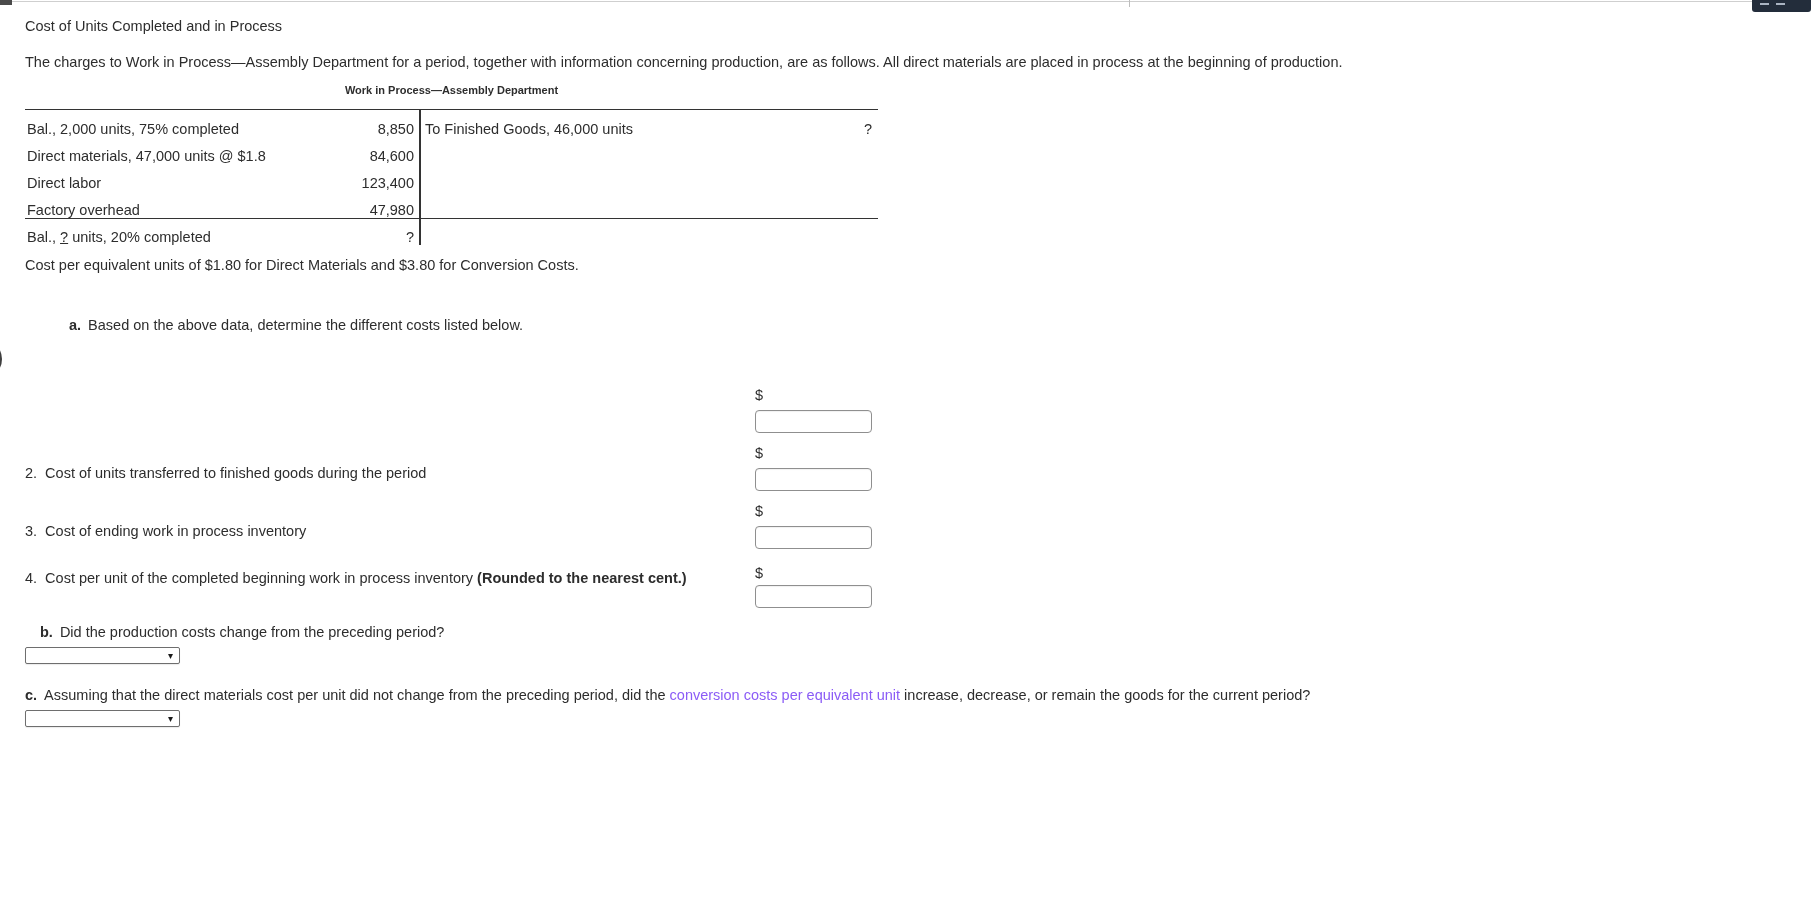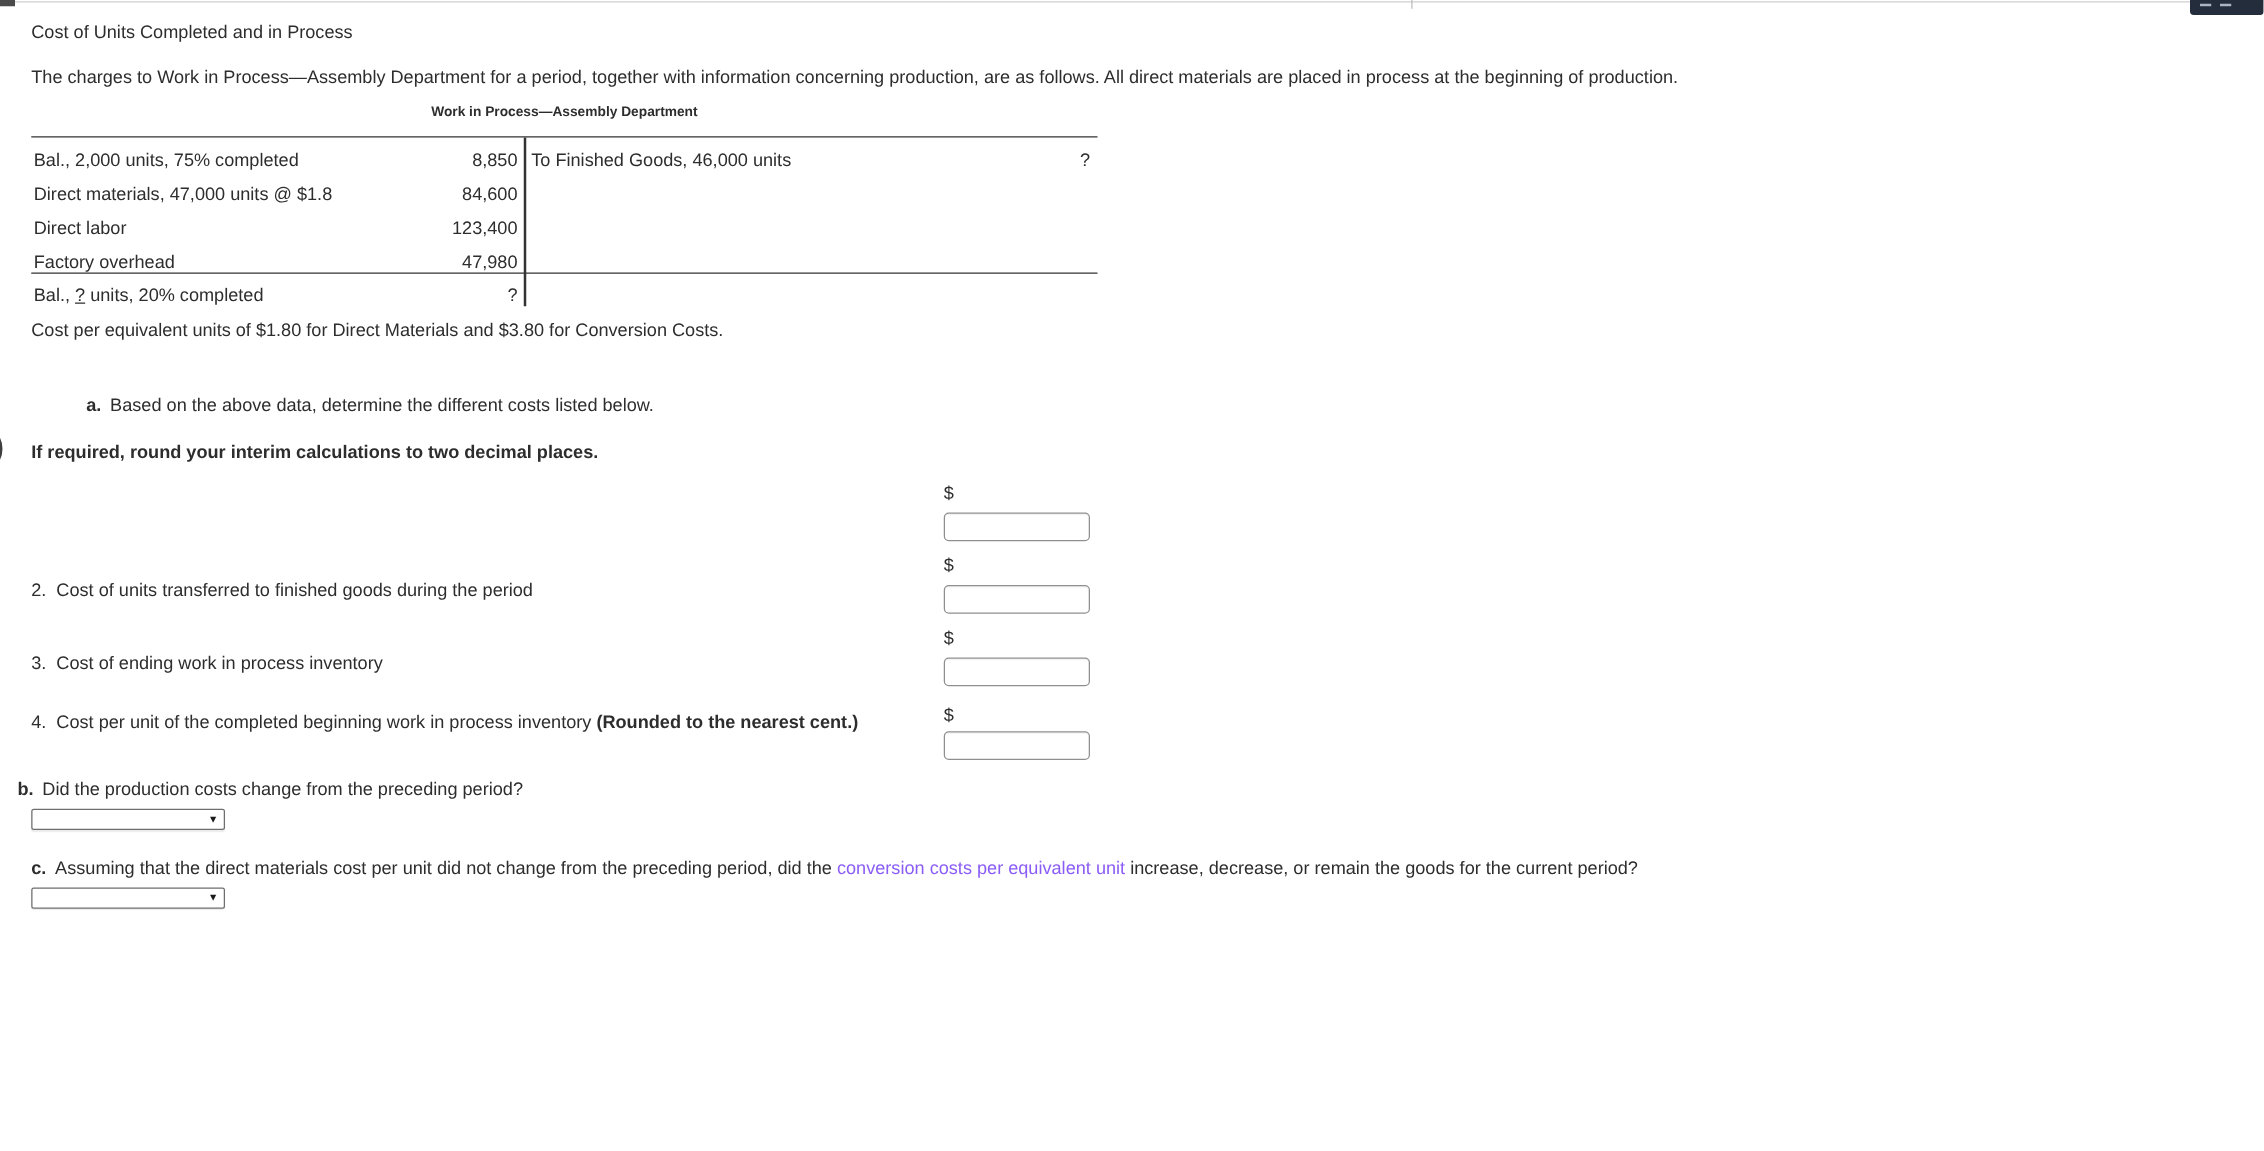--- a/index.html
+++ b/index.html
@@ -64,21 +64,21 @@
     border:1px solid #8f8f8f; border-radius:4px;
     background:#ffffff;
     font-family:"Liberation Sans", sans-serif; font-size:14px; color:#2d2d2d;
     padding:0 6px; outline:none;
     box-shadow: inset 0 1px 1px rgba(0,0,0,0.06);
   }
   .qitem.q4 .qtext { top:3px; }
   .qitem.q4 .qans  { top:3px; }
   .qitem.q4 .ansbox { margin-top:4px; }
 
-  .sec-b { position:absolute; top:624px; left:14px; width:1500px; }
+  .sec-b { position:absolute; top:624px; left:40px; width:1500px; }
   .sec-c { position:absolute; top:687px; left:25px; width:1550px; }
   .green-link { color:#8b5cf6; }
 
   .dropdown {
     position:absolute; left:25px;
     width:155px; height:17px;
     border:1px solid #6e6e6e; border-radius:2px;
     background:#ffffff;
     cursor:pointer;
     box-shadow: 0 1px 1px rgba(0,0,0,0.08);
@@ -157,21 +157,20 @@
         <div class="ta-right"></div>
       </div>
     </div>
   </div>
 
   <div class="cost-note">Cost per equivalent units of $1.80 for Direct Materials and $3.80 for Conversion Costs.</div>
 
   <div class="sec-a">
     <span class="blabel">a.</span><span>Based on the above data, determine the different costs listed below.</span>
   </div>
-  <div class="note">If required, round your interim calculations to two decimal places.</div>
 
   <div class="qitem" style="top:388px">
     <div class="qans">
       <div class="dollar">$</div>
       <input class="ansbox" type="text" value="" style="">
     </div>
   </div>
 
   <div class="qitem" style="top:446px">
     <div class="qtext">

